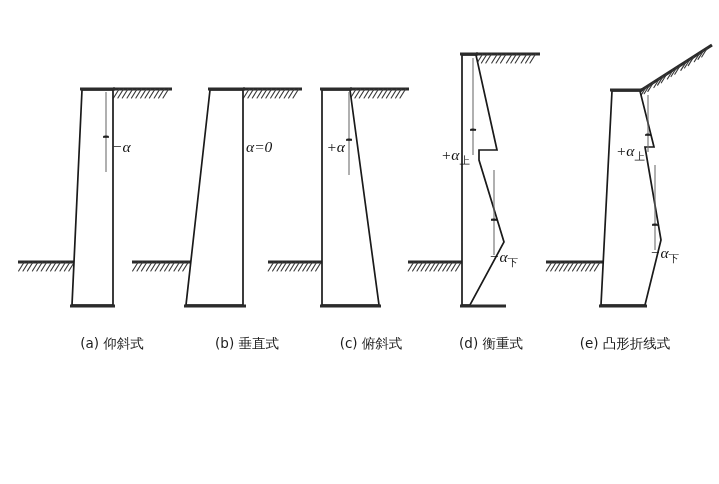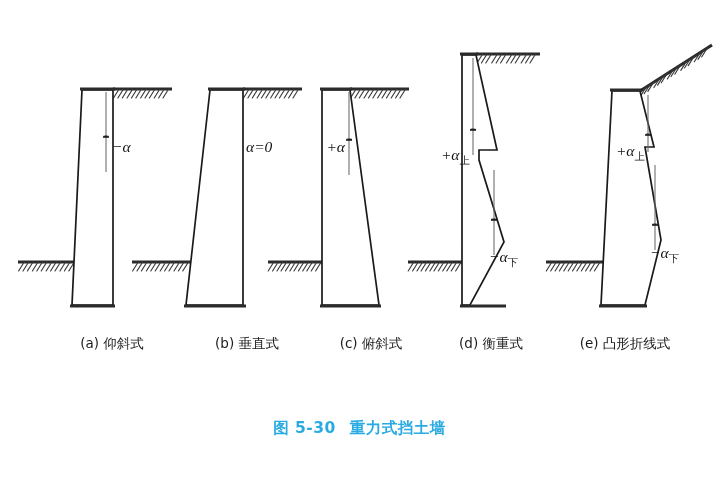--- a/index.html
+++ b/index.html
@@ -309,17 +309,14 @@
       </g>
     <g id="captions-layer">
         <text x="112" y="348" class="panel-caption">(a) 仰斜式</text>
         <text x="247" y="348" class="panel-caption">(b) 垂直式</text>
         <text x="371" y="348" class="panel-caption">(c) 俯斜式</text>
         <text x="491" y="348" class="panel-caption">(d) 衡重式</text>
         <text x="625" y="348" class="panel-caption">(e) 凸形折线式</text>
       </g>
   </svg>
 
-  <div id="figure-title">
-    <span class="title-num">图 5-30</span><span class="title-label">重力式挡土墙</span>
-  </div>
 
 </div>
 
 </body></html>

